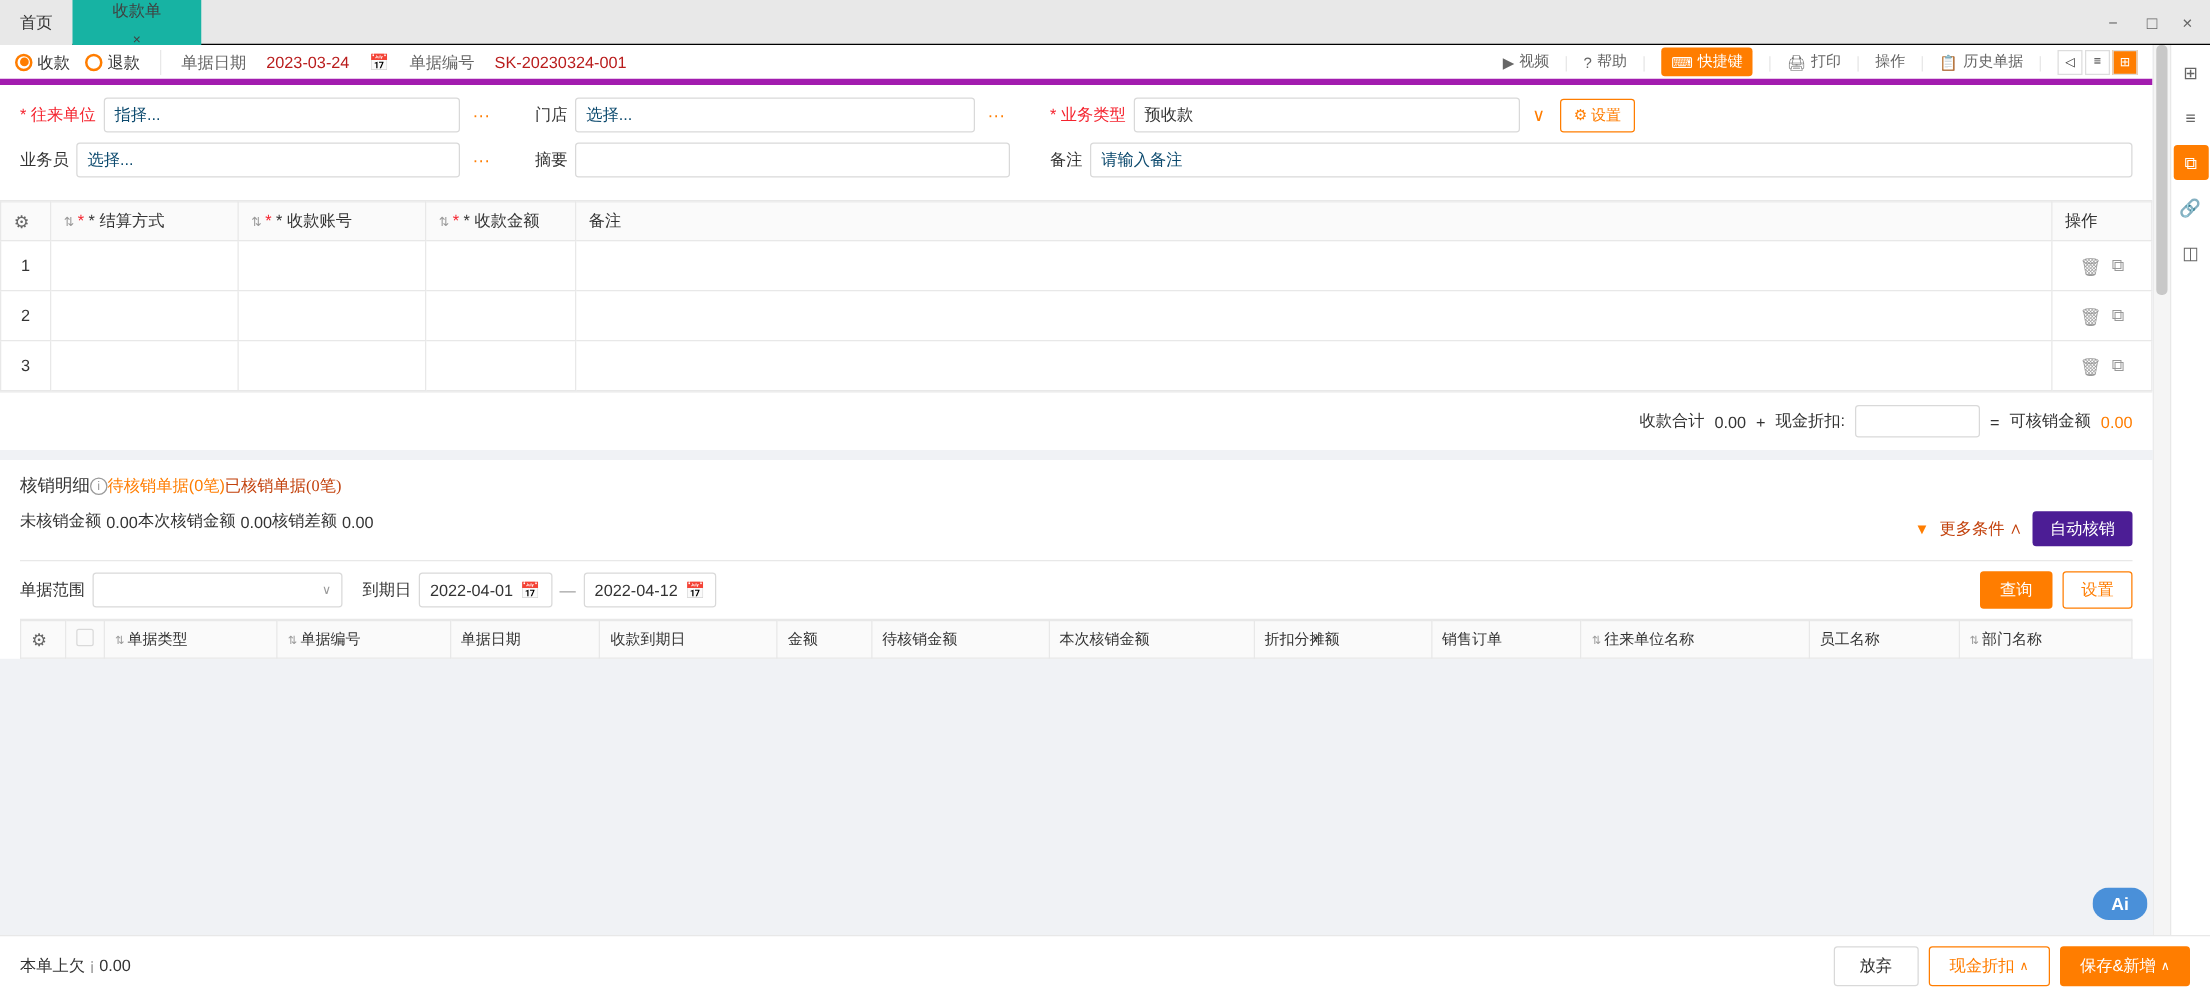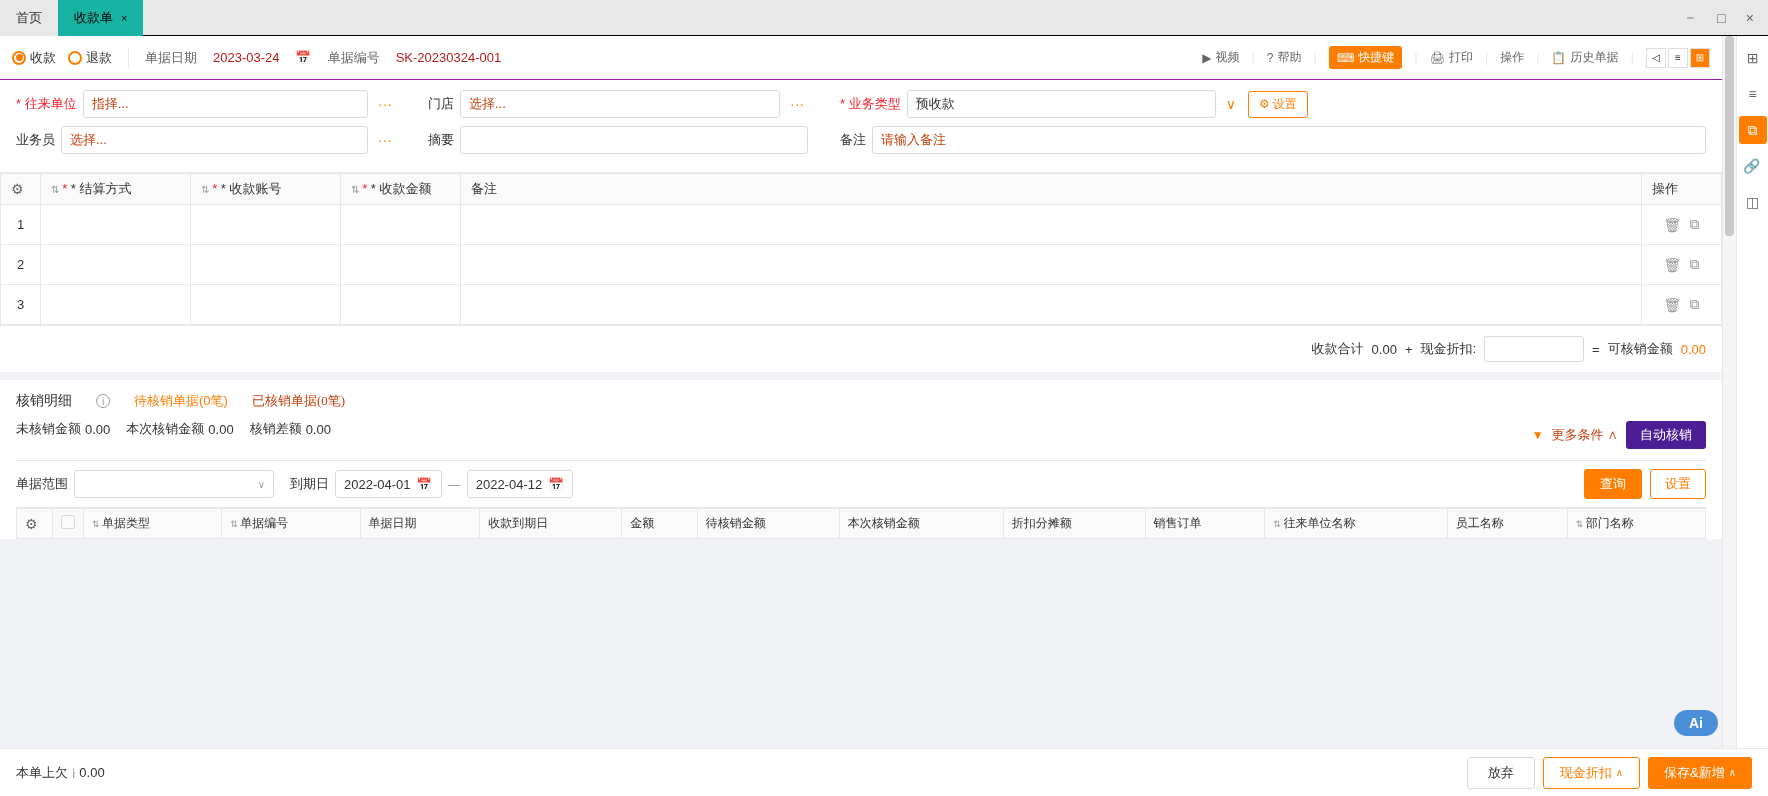--- a/index.html
+++ b/index.html
@@ -9,32 +9,32 @@
     .tab-bar {
       display: flex; align-items: center;
       background: #e8e8e8; height: 36px;
       border-bottom: 1px solid #000000;
     }
     .tab-home {
       padding: 0 16px; height: 36px; display: flex; align-items: center;
       background: #e8e8e8; color: #333; font-size: 13px; cursor: pointer;
     }
     .tab-active {
-      padding: 0 16px; height: 36px; display: flex; align-items: center;
-      background: #17b3a3; color: #000000; font-size: 13px; cursor: pointer; gap: 8px;
+      padding: 0 32px; height: 36px; display: flex; align-items: center;
+      background: #17b3a3; color: #404040; font-size: 13px; cursor: pointer; gap: 8px; flex-direction: column;
     }
     .tab-close { font-size: 11px; cursor: pointer; }
     .tab-bar-right { margin-left: auto; display: flex; align-items: center; gap: 8px; padding-right: 8px; }
     .win-btn { cursor: pointer; font-size: 14px; color: #666; padding: 2px 6px; }
 
     
     .toolbar {
       display: flex; align-items: center;
-      background: #fff; height: 44px; padding: 0 12px;
-      border-bottom: 1px solid #a21caf; gap: 16px;
+      background: #fff; height: 32px; padding: 0 12px;
+      border-bottom: 5px solid #a21caf; gap: 16px;
     }
     .radio-group { display: flex; align-items: center; gap: 12px; }
     .radio-item { display: flex; align-items: center; gap: 4px; cursor: pointer; }
     .radio-dot {
       width: 14px; height: 14px; border-radius: 50%;
       border: 2px solid #ff7d00; display: flex; align-items: center; justify-content: center;
     }
     .radio-dot.active::after {
       content: ''; width: 7px; height: 7px; border-radius: 50%; background: #ff7d00;
     }
@@ -55,21 +55,21 @@
     }
     .form-row { display: flex; align-items: center; gap: 0; margin-bottom: 8px; }
     .form-field { display: flex; align-items: center; gap: 6px; flex: 1; }
     .form-field-label { color: #f5222d; white-space: nowrap; font-size: 13px; }
     .form-field-label.optional { color: #333; }
     .form-input {
       flex: 1; height: 28px; border: 1px solid #d9d9d9; border-radius: 3px;
       padding: 0 8px; font-size: 13px; color: #999; outline: none;
       display: flex; align-items: center;
     }
-    .form-input-placeholder { color: #c2410c; text-align: right; }
+    .form-input-placeholder { color: #0c4a6e; text-align: right; }
     .more-btn { color: #ff7d00; cursor: pointer; padding: 0 4px; font-size: 14px; }
     .form-field-separator { width: 32px; }
 
     
     .table-area { background: #fff; }
     .data-table { width: 100%; border-collapse: collapse; }
     .data-table th {
       background: #fafafa; border: 1px solid #e8e8e8; padding: 6px 10px;
       text-align: left; font-weight: normal; color: #333; font-size: 13px;
       white-space: nowrap;
@@ -95,27 +95,27 @@
     .summary-input {
       width: 100px; height: 26px; border: 1px solid #d9d9d9; border-radius: 3px;
       padding: 0 6px; font-size: 13px;
     }
 
     
     .section-divider { height: 8px; background: #f0f2f5; }
 
     
     .writeoff-section { background: #fff; padding: 12px 16px 0; }
-    .writeoff-header { display: flex; align-items: center; gap: 24px; margin-bottom: 10px; }
+    .writeoff-header { display: flex; align-items: center; gap: 0; margin-bottom: 10px; }
     .section-title { font-size: 14px; font-weight: 500; color: #333; }
     .info-icon { width: 14px; height: 14px; border-radius: 50%; border: 1px solid #999; display: flex; align-items: center; justify-content: center; font-size: 10px; color: #999; cursor: pointer; }
     .tab-link { color: #ff7d00; cursor: pointer; font-size: 13px; }
     .tab-link.inactive { color: #c2410c; font-family: Liberation Serif, serif; }
 
-    .writeoff-stats { display: flex; align-items: center; gap: 16px; margin-bottom: 12px; font-size: 13px; color: #333; }
+    .writeoff-stats { display: flex; align-items: center; margin-bottom: 12px; font-size: 13px; color: #333; }
     .stat-item { display: flex; align-items: center; gap: 4px; }
     .stat-label { color: #333; }
     .stat-value { color: #333; }
 
     .writeoff-right { margin-left: auto; display: flex; align-items: center; gap: 8px; }
     .filter-icon { color: #ff7d00; font-size: 12px; }
     .more-conditions { color: #c2410c; cursor: pointer; font-size: 13px; }
     .auto-btn {
       background: #4c1d95; color: #fff; border: none; border-radius: 3px;
       padding: 5px 14px; cursor: pointer; font-size: 13px;

